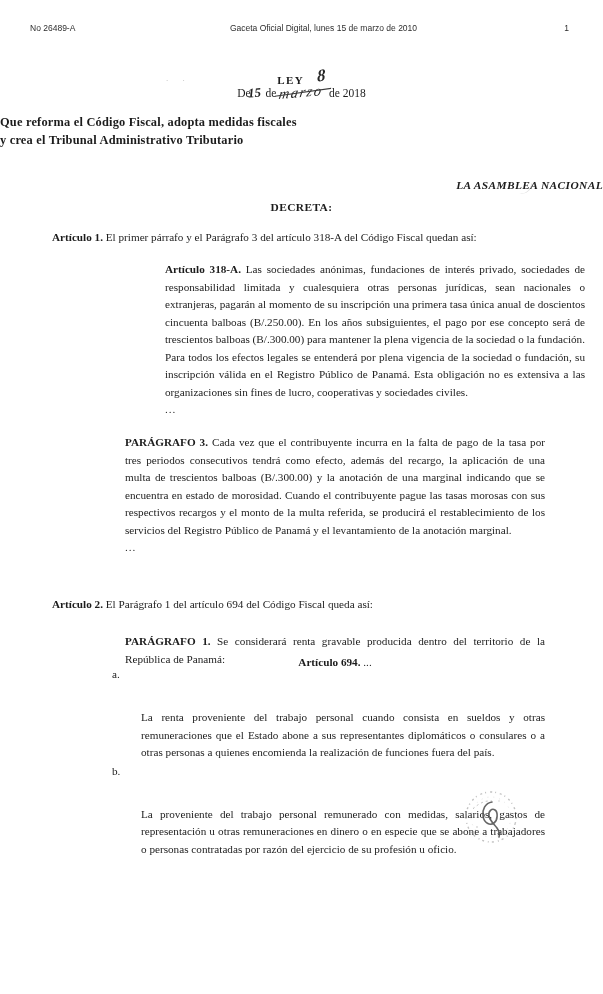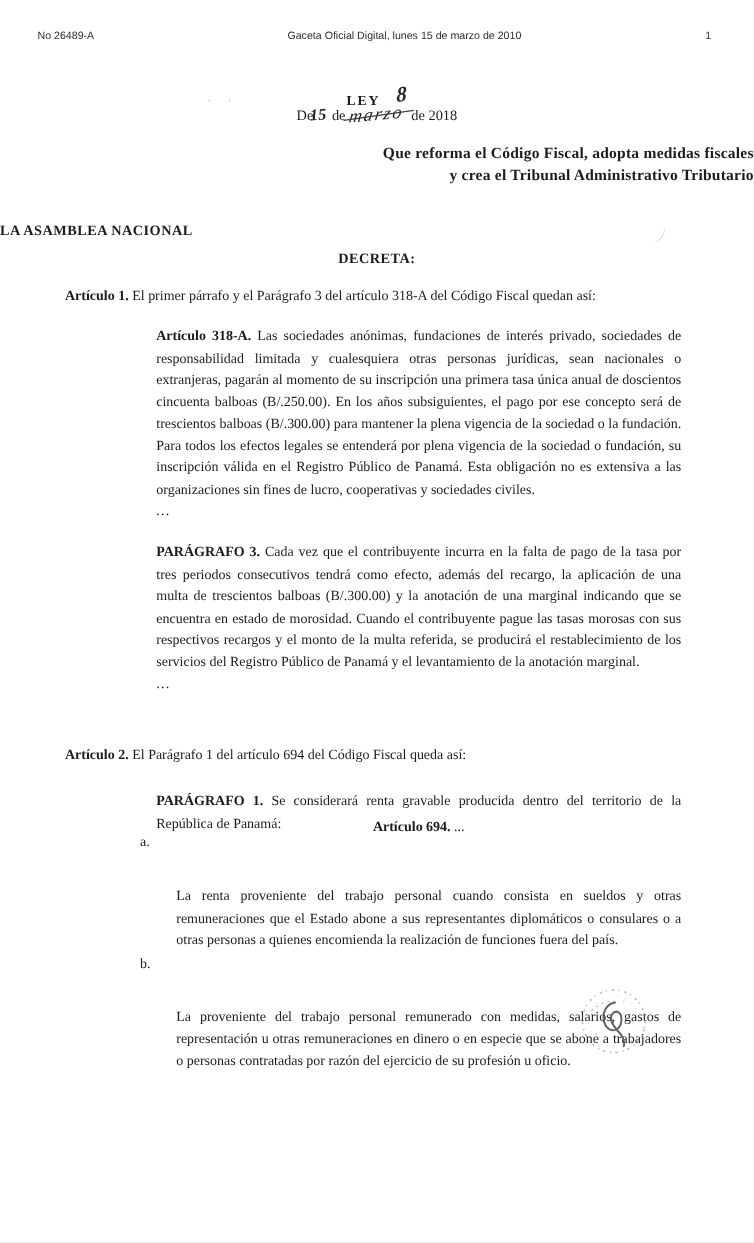--- a/index.html
+++ b/index.html
@@ -39,33 +39,33 @@
   .hw-month{
     display:inline-block;position:relative;font-style:italic;font-size:14.5px;
     transform:rotate(-5deg) skewX(-14deg);
     letter-spacing:1.5px;color:#262626;margin:0 3px;
   }
   .hw-month::after{
     content:"";position:absolute;left:-4px;right:-8px;top:8px;height:1px;
     background:#3a3a3a;transform:rotate(-3deg);
   }
   .heading{
-    position:absolute;top:113px;left:0;right:0;text-align:right;
+    position:absolute;top:113px;left:0;right:0;text-align:left;
     font-weight:bold;font-size:12.4px;line-height:18px;letter-spacing:.2px;
   }
-  .asamblea{position:absolute;top:179px;left:0;right:0;text-align:left;font-weight:bold;font-size:11.4px;letter-spacing:.4px;}
+  .asamblea{position:absolute;top:179px;left:0;right:0;text-align:right;font-weight:bold;font-size:11.4px;letter-spacing:.4px;font-style:italic;}
   .decreta{position:absolute;top:201px;left:0;right:0;text-align:center;font-weight:bold;font-size:11.4px;letter-spacing:.4px;}
 
   
   .txt{font-size:11.2px;line-height:17.5px;text-align:justify;}
   .art-intro{position:absolute;left:52px;width:483px;}
   .art1{top:229px;}
   .art2{top:596px;}
   .indent-block{position:absolute;left:125px;width:420px;}
-  .b318{top:261px;}
+  .b318{top:261px;margin-left:40px;}
   .par3{top:434px;}
   .art694{top:615px;text-align:center;margin-top:39px;}
   .par1{top:633px;}
   .ellipsis{text-align:left;letter-spacing:1px;}
   b{font-weight:bold;}
 
   .items{position:absolute;left:112px;top:666px;width:433px;}
   .item{display:flex;margin-bottom:1px;}
   .item-marker{width:29px;flex:0 0 29px;font-size:11.2px;line-height:17.5px;}
   .item-text{flex:1;margin-top:43px;}

